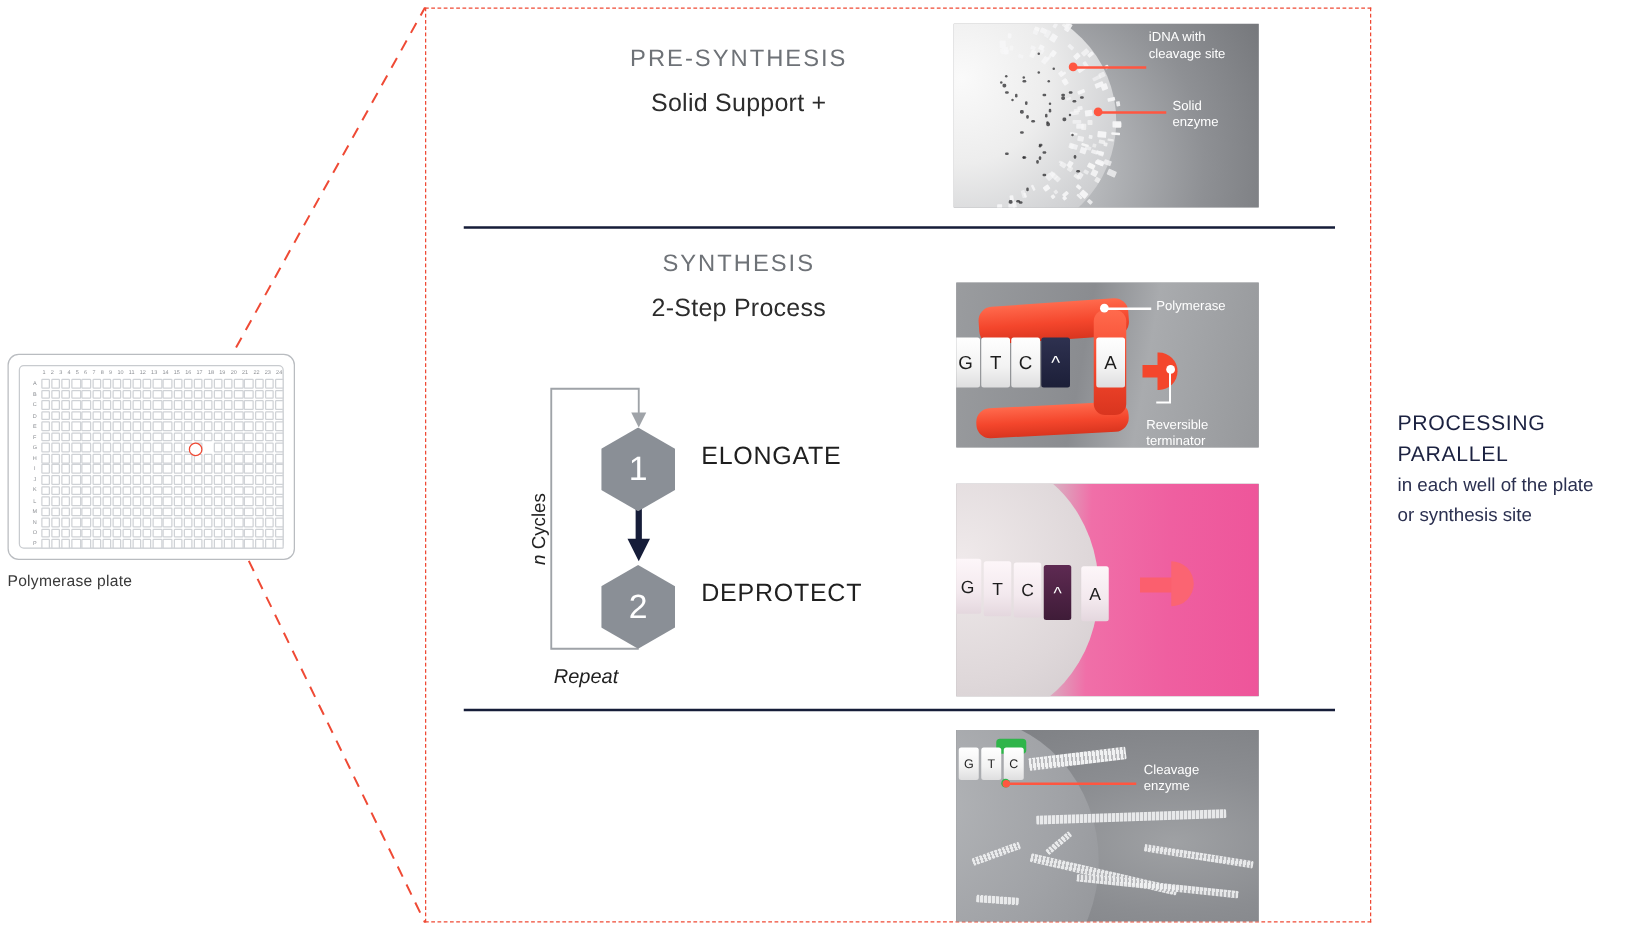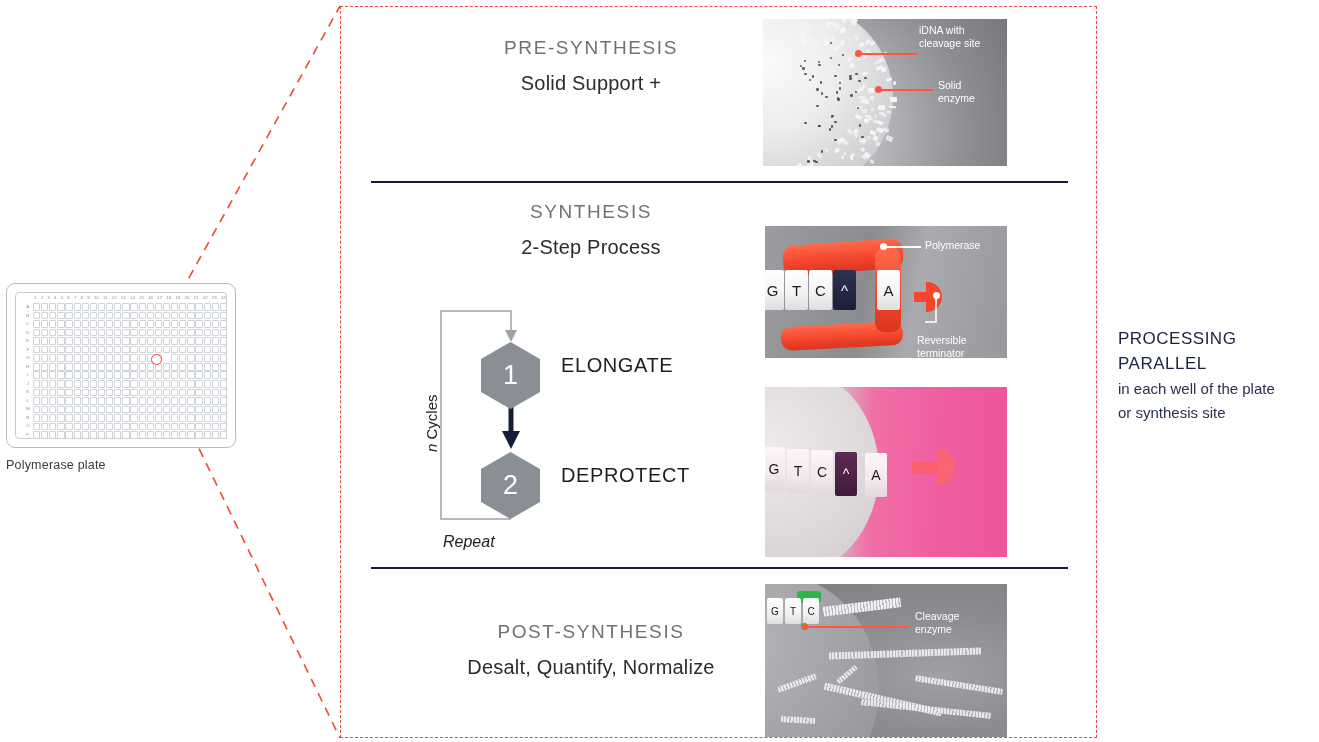--- a/index.html
+++ b/index.html
@@ -853,24 +853,20 @@
           <div class="dep-base" style="left: 46px; top: 63px; width: 22px; height: 44px;">C</div>
           <div class="dep-base purple" style="left: 70px; top: 64.5px; width: 22px; height: 44px;">^</div>
           <div class="dep-base" style="left: 100px; top: 66px; width: 22px; height: 44px;">A</div>
         </div>
       <div class="dep-arrow-stem" style="left:147px; top:75px; width:32px; height:12px;"></div>
       <div class="dep-arrow-head" style="left:172px; top:62px; width:18px; height:36px;"></div>
     </div>
 
     <div class="divider" style="left:30px; top:560px; width:697px;"></div>
 
-    <div class="sec-text" style="left:70px; top:614px; width:360px;">
-      <div class="sec-title">POST-SYNTHESIS</div>
-      <div class="sec-sub">Desalt, Quantify, Normalize</div>
-    </div>
 
     <div class="media" style="left:424px; top:577px; width:242px; height:155px;">
       <div class="post-bg"></div>
       <div class="post-sphere" style="left:-96px; top:-10px; width:210px; height:230px;"></div>
       <div id="post-strands">
           <div class="strand ticked" style="left: 64px; top: 66px; width: 152px; height: 7px; transform: rotate(-2deg); opacity: 0.9;"></div>
           <div class="strand ticked" style="left: 12px; top: 96px; width: 40px; height: 6px; transform: rotate(-20deg); opacity: 0.9;"></div>
           <div class="strand ticked" style="left: 58px; top: 112px; width: 120px; height: 7px; transform: rotate(13deg); opacity: 0.9;"></div>
           <div class="strand ticked" style="left: 16px; top: 133px; width: 34px; height: 6px; transform: rotate(4deg); opacity: 0.9;"></div>
           <div class="strand ticked" style="left: 96px; top: 122px; width: 130px; height: 6px; transform: rotate(6deg); opacity: 0.9;"></div>

